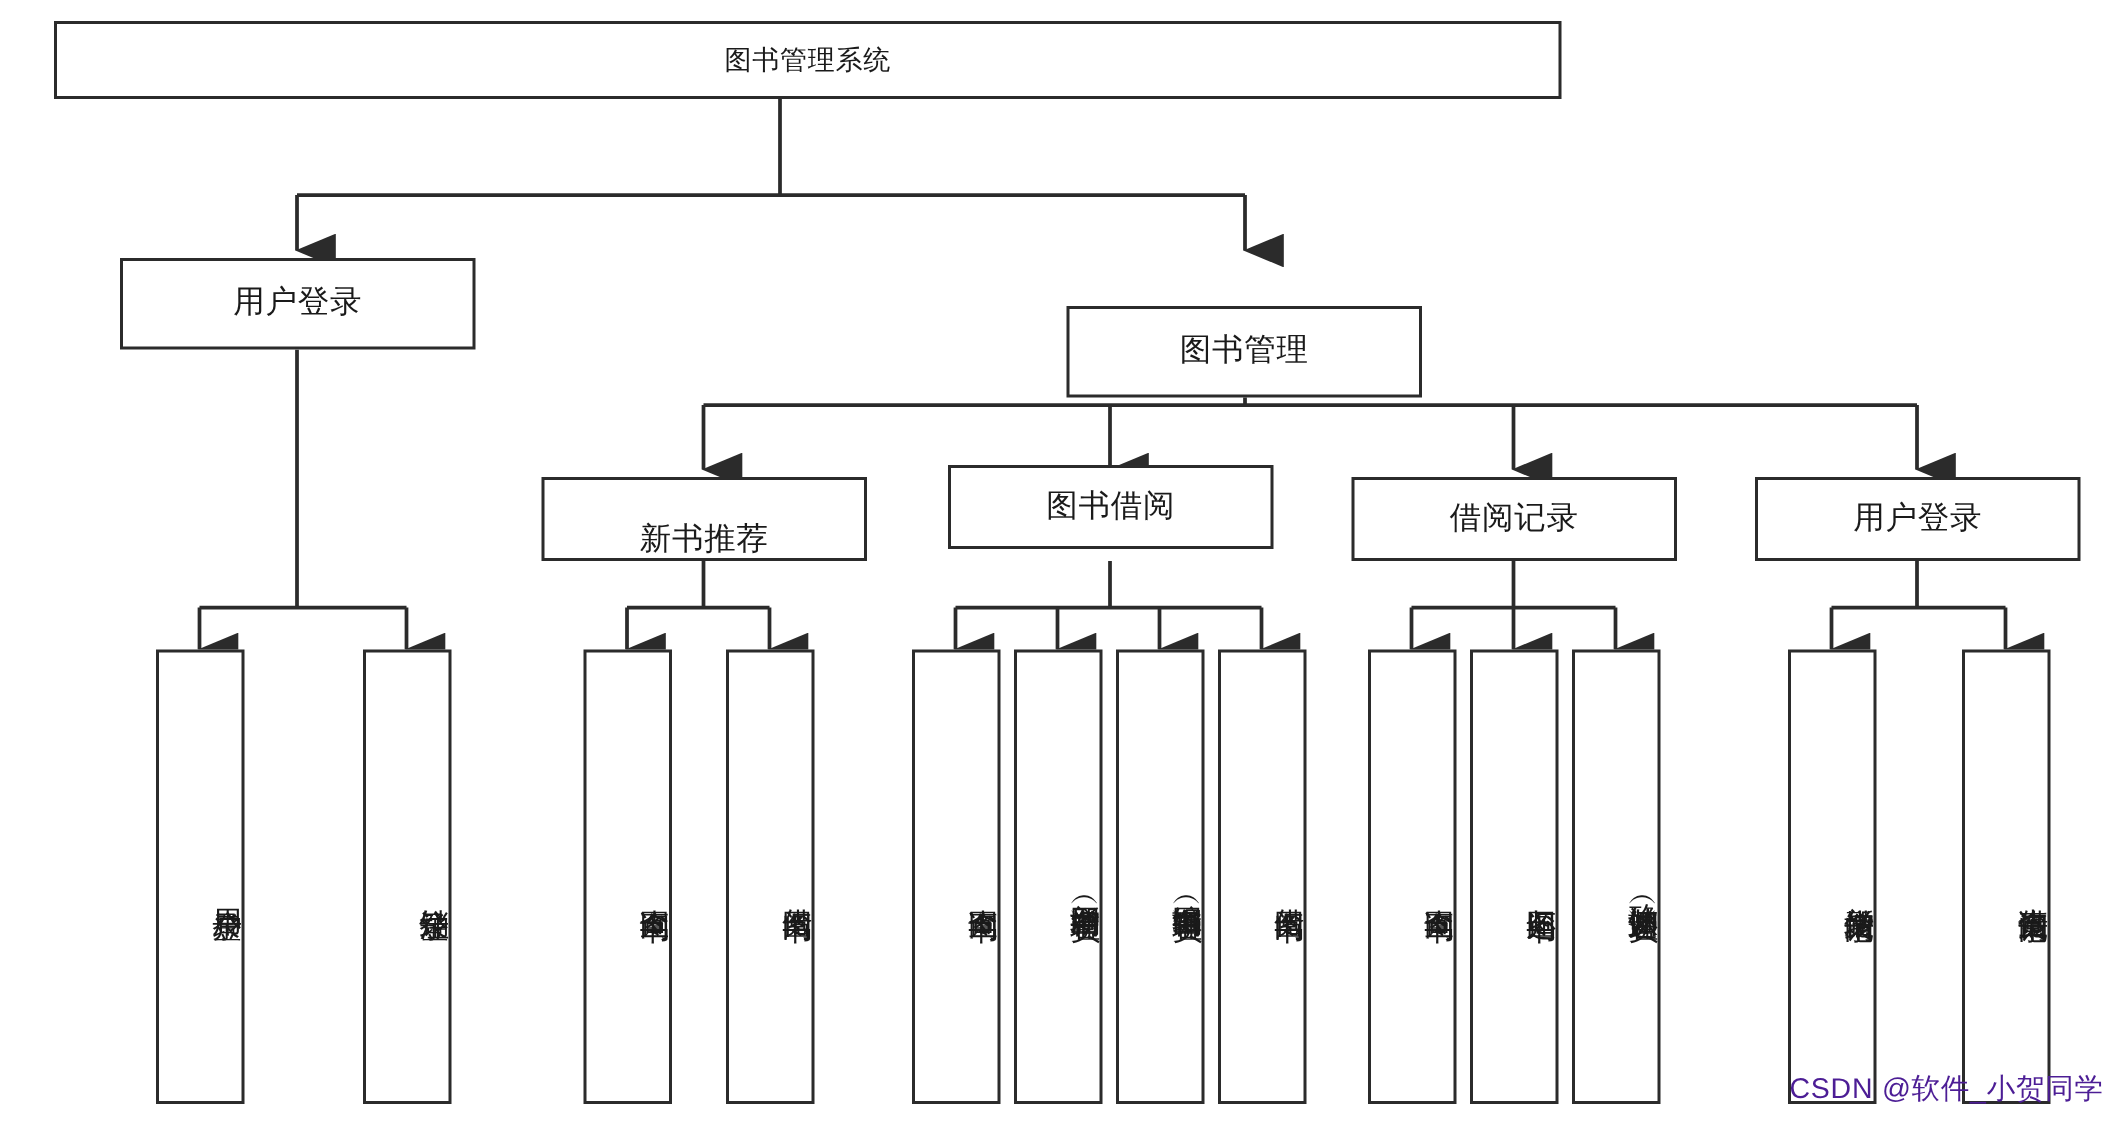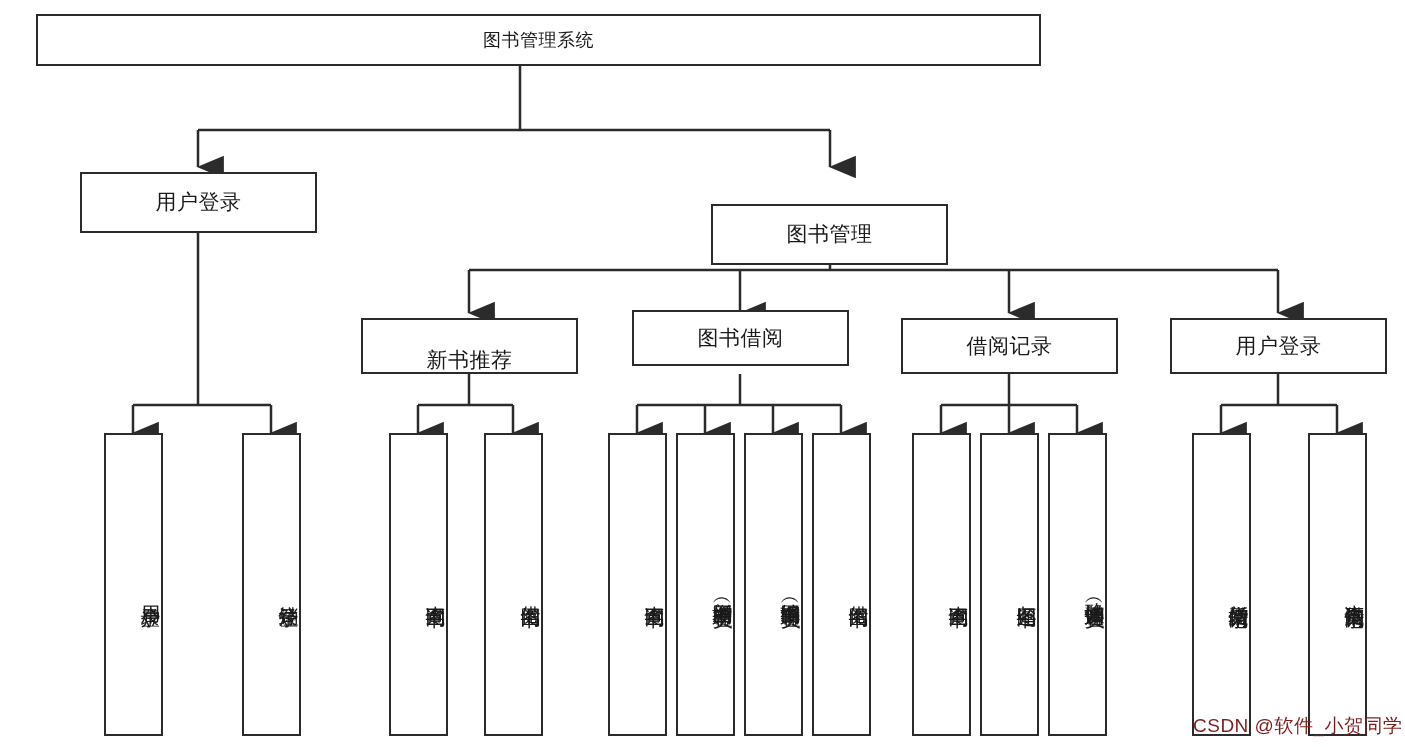--- a/index.html
+++ b/index.html
@@ -59,21 +59,21 @@
   .node.vertical .vlabel {
     writing-mode: vertical-rl;
     text-orientation: upright;
     white-space: nowrap;
   }
   .watermark {
     position: absolute;
     left: 1193px;
     top: 713px;
     font-size: 19px;
-    color: #7f1d1d;
+    color: #4c1d95;
     white-space: nowrap;
     z-index: 5;
     letter-spacing: 0.5px;
   }
 </style>
 </head>
 <body>
 
 <div id="diagram-root">
 

